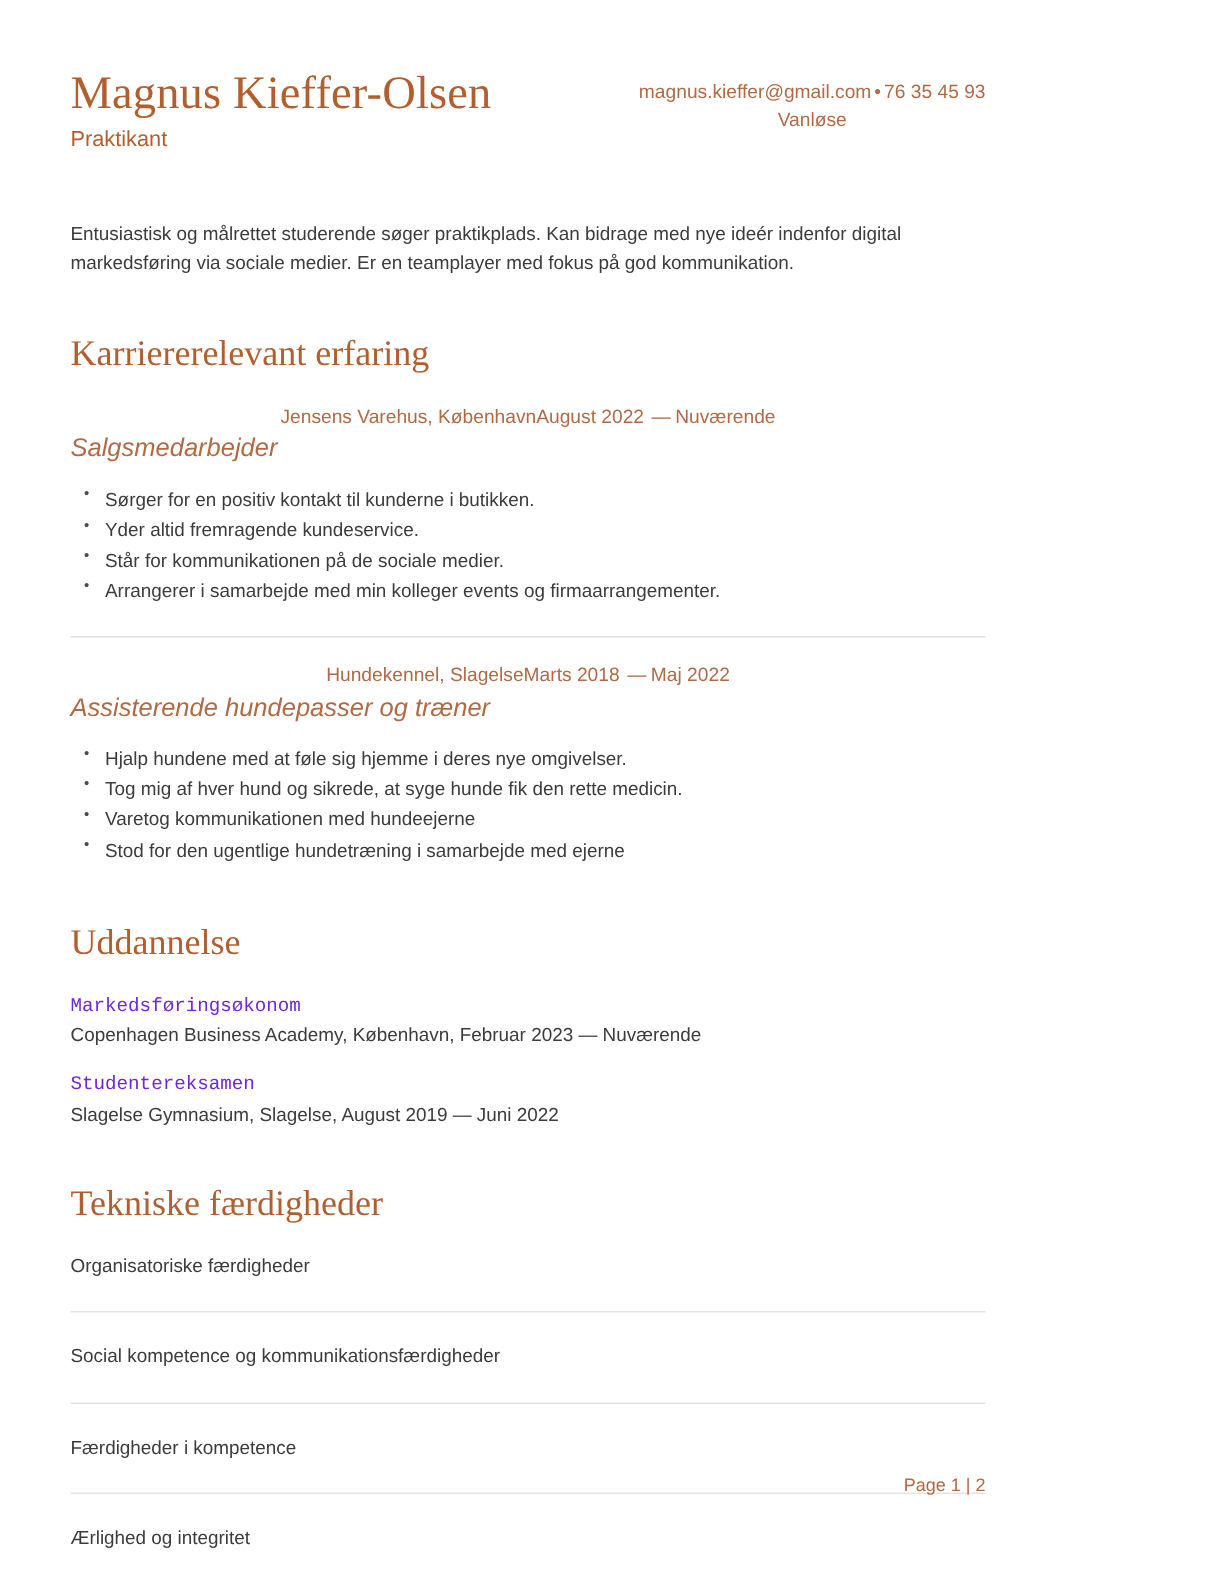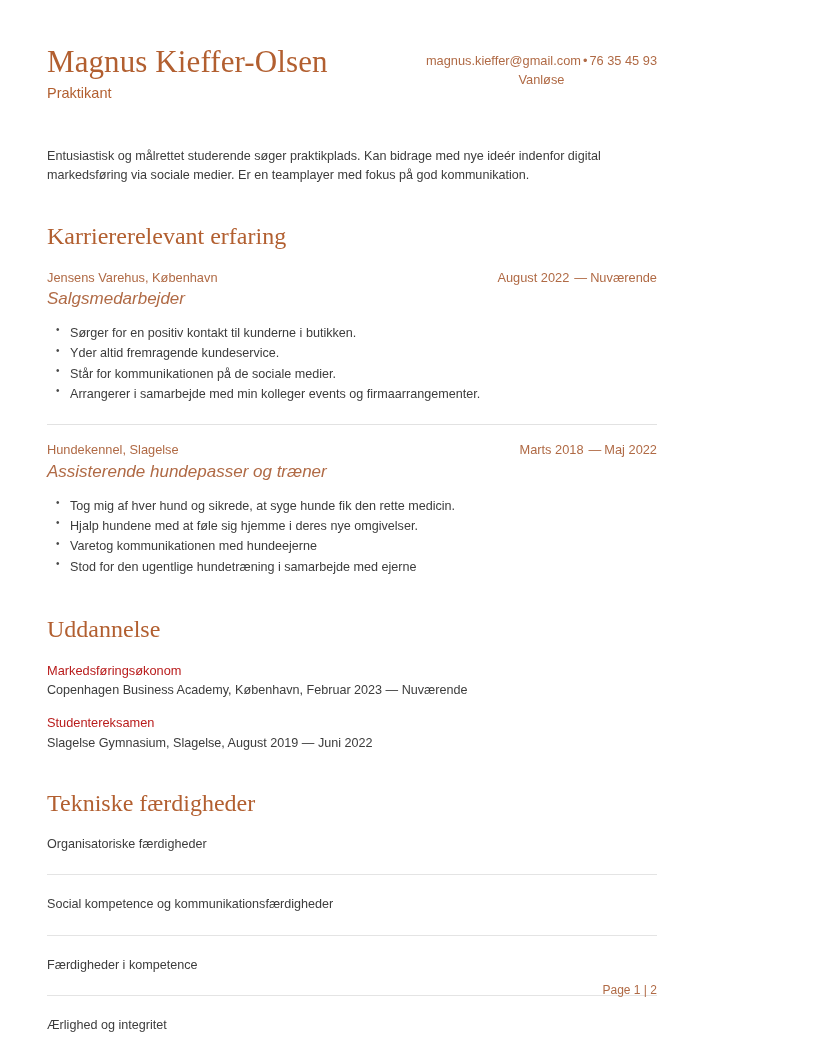--- a/index.html
+++ b/index.html
@@ -74,21 +74,21 @@
     color: #b25f30;
     margin: 0 0 18px 0;
     line-height: 1.2;
   }
 
   
   .entry { padding-bottom: 2px; }
   .entry + .entry-divider { margin: 18px 0 16px 0; }
   .entry-head {
     display: flex;
-    justify-content: space-between;
+    justify-content: center;
     align-items: baseline;
   }
   .entry-org {
     font-size: 12.8px;
     color: #b06a45;
     line-height: 1.45;
   }
   .entry-role {
     font-size: 17px;
     color: #b06a45;
@@ -126,22 +126,23 @@
     height: 1px;
     background: #e2e2e2;
     border: 0;
   }
 
   
   .edu-entry { margin-bottom: 14px; }
   .edu-entry:last-child { margin-bottom: 0; }
   .edu-degree {
     font-size: 12.8px;
-    color: #b91c1c;
-    line-height: 1.45;
+    color: #6d28d9;
+    line-height: 1.45;
+    font-family: Liberation Mono, monospace;
   }
   .edu-meta {
     font-size: 12.6px;
     color: #3c3c3c;
     line-height: 1.5;
     margin-top: 1px;
   }
 
   
   .skill-row {
@@ -209,22 +210,22 @@
 
     <div class="entry">
       <div class="entry-head">
         <div class="entry-org">Hundekennel, Slagelse</div>
         <div class="entry-dates">
           <span>Marts 2018</span><span class="dash">—</span><span>Maj 2022</span>
         </div>
       </div>
       <div class="entry-role">Assisterende hundepasser og træner</div>
       <ul class="bullets">
+        <li>Hjalp hundene med at føle sig hjemme i deres nye omgivelser.</li>
         <li>Tog mig af hver hund og sikrede, at syge hunde fik den rette medicin.</li>
-        <li>Hjalp hundene med at føle sig hjemme i deres nye omgivelser.</li>
         <li>Varetog kommunikationen med hundeejerne</li>
         <li>Stod for den ugentlige hundetræning i samarbejde med ejerne</li>
       </ul>
     </div>
   </div>
 
   <div class="section">
     <h2 class="section-title">Uddannelse</h2>
 
     <div class="edu-entry">

